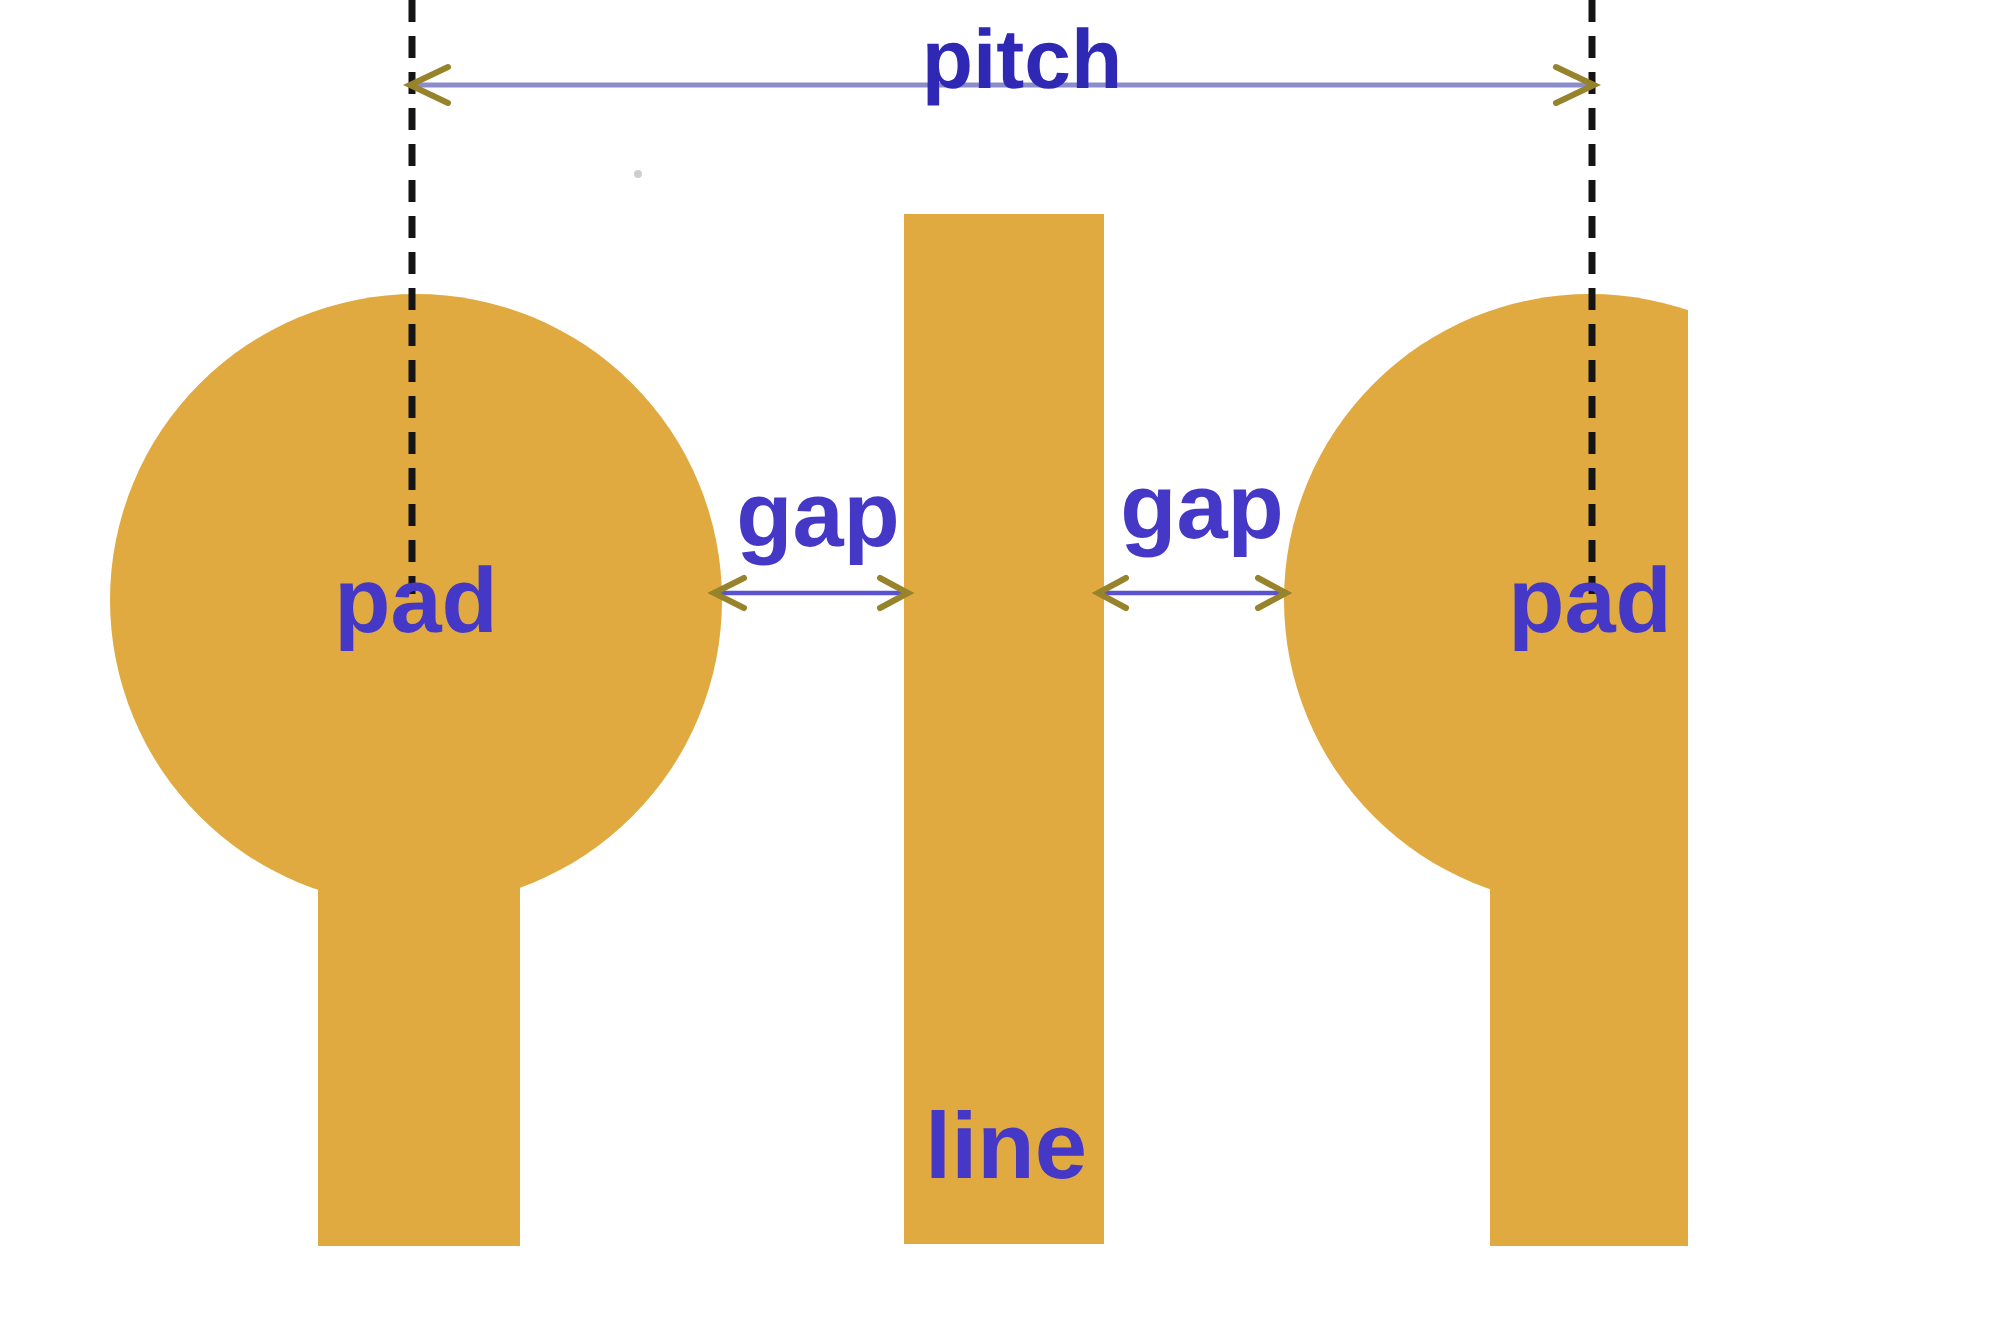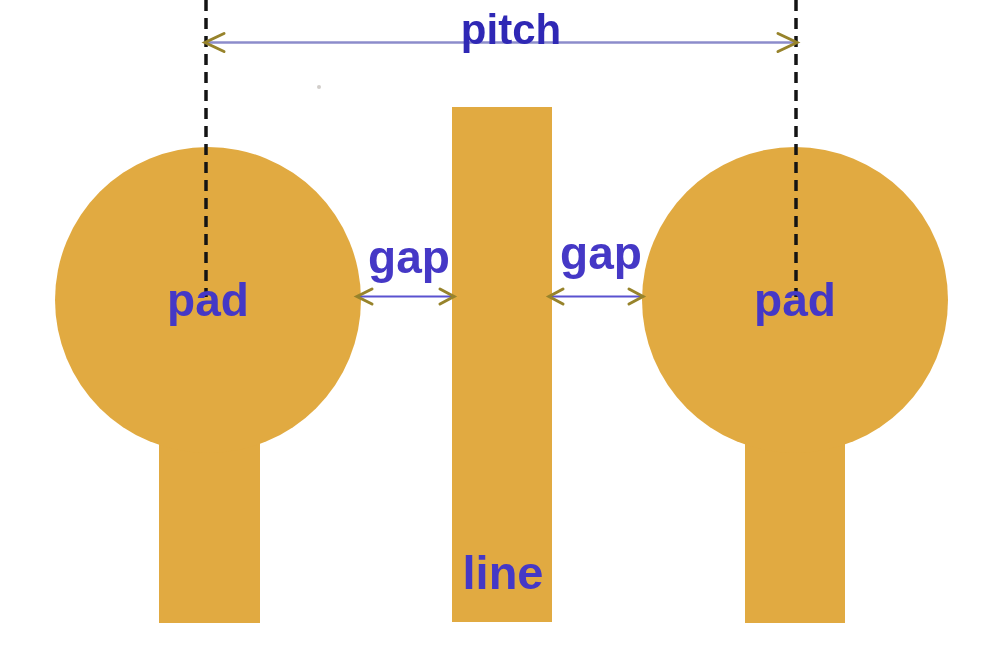--- a/index.html
+++ b/index.html
@@ -2,21 +2,21 @@
 <html><head>
 <meta charset="utf-8">
 <style>
   html, body {
     margin: 0;
     padding: 0;
     background: #ffffff;
   }
   .stage {
     position: relative;
-    width: 1000px;
+    width: 844px;
     height: 667px;
     background: #ffffff;
     overflow: hidden;
   }
   svg { display: block; }
   .lbl {
     font-family: "Liberation Sans", "DejaVu Sans", sans-serif;
     font-weight: 600;
     text-anchor: middle;
   }

